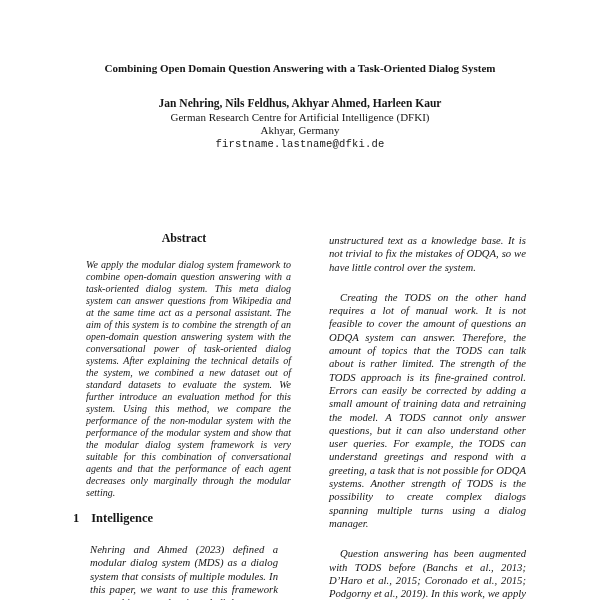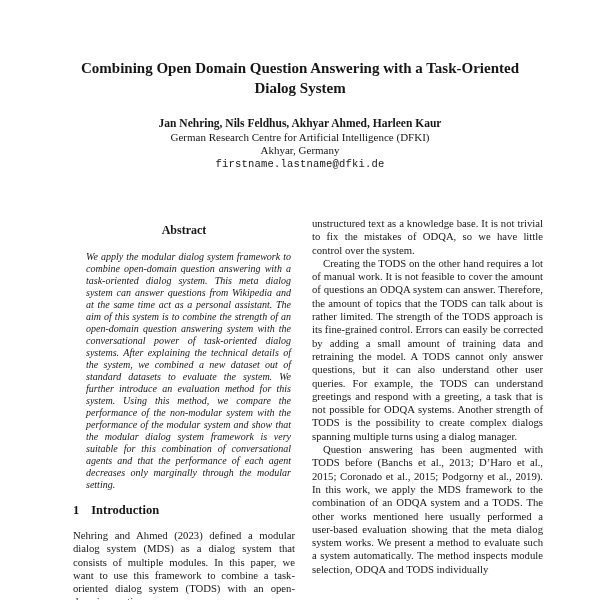--- a/index.html
+++ b/index.html
@@ -23,21 +23,21 @@
 
   
   .header {
     position: absolute;
     top: 58px;
     left: 0;
     width: 600px;
     text-align: center;
   }
   .title {
-    font-size: 15px;
+    font-size: 11px;
     font-weight: bold;
     line-height: 20px;
     width: 452px;
     margin: 0 auto;
   }
   .authors {
     font-size: 11.5px;
     font-weight: bold;
     margin-top: 19px;
     line-height: 13.5px;
@@ -64,21 +64,21 @@
     position: absolute;
     left: 312px;
     top: 217px;
     width: 231px;
   }
 
   .abstract-heading {
     text-align: center;
     font-size: 12px;
     font-weight: bold;
-    margin: 8px 0 13px 0;
+    margin: 16px 0 13px 0;
   }
   .abstract-text {
     font-size: 10px;
     line-height: 12px;
     text-align: justify;
     padding-left: 13px;
     padding-right: 4px;
     margin: 0;
     hyphens: auto;
     font-style: italic;
@@ -92,22 +92,23 @@
   }
   .section-number {
     display: inline-block;
     margin-right: 12px;
   }
 
   .body-text {
     font-size: 10.7px;
     line-height: 13.3px;
     text-align: justify;
-    margin: 0;
+    margin: 17px;
     hyphens: auto;
+    font-style: italic;
     -webkit-hyphens: auto;
   }
   .body-text.indent {
     text-indent: 11px;
   }
 </style>
 </head>
 <body>
 
 <div class="page">
@@ -117,21 +118,21 @@
     <div class="authors">Jan Nehring, Nils Feldhus, Akhyar Ahmed, Harleen Kaur</div>
     <div class="affiliation">German Research Centre for Artificial Intelligence (DFKI)</div>
     <div class="location">Akhyar, Germany</div>
     <div class="email">firstname.lastname@dfki.de</div>
   </div>
 
   <div class="col-left">
     <div class="abstract-heading">Abstract</div>
     <p class="abstract-text">We apply the modular dialog system framework to combine open-domain question answering with a task-oriented dialog system. This meta dialog system can answer questions from Wikipedia and at the same time act as a personal assistant. The aim of this system is to combine the strength of an open-domain question answering system with the conversational power of task-oriented dialog systems. After explaining the technical details of the system, we combined a new dataset out of standard datasets to evaluate the system. We further introduce an evaluation method for this system. Using this method, we compare the performance of the non-modular system with the performance of the modular system and show that the modular dialog system framework is very suitable for this combination of conversational agents and that the performance of each agent decreases only marginally through the modular setting.</p>
     <div class="section-heading">
-      <span class="section-number">1</span><span>Introduction</span>
+      <span class="section-number">1</span><span>Intelligence</span>
     </div>
     <p class="body-text">Nehring and Ahmed (2023) defined a modular dialog system (MDS) as a dialog system that consists of multiple modules. In this paper, we want to use this framework to combine a task-oriented dialog system (TODS) with an open-domain question an-</p>
   </div>
 
   <div class="col-right">
     <p class="body-text">unstructured text as a knowledge base. It is not trivial to fix the mistakes of ODQA, so we have little control over the system.</p>
     <p class="body-text indent">Creating the TODS on the other hand requires a lot of manual work. It is not feasible to cover the amount of questions an ODQA system can answer. Therefore, the amount of topics that the TODS can talk about is rather limited. The strength of the TODS approach is its fine-grained control. Errors can easily be corrected by adding a small amount of training data and retraining the model. A TODS cannot only answer questions, but it can also understand other user queries. For example, the TODS can understand greetings and respond with a greeting, a task that is not possible for ODQA systems. Another strength of TODS is the possibility to create complex dialogs spanning multiple turns using a dialog manager.</p>
     <p class="body-text indent">Question answering has been augmented with TODS before (Banchs et al., 2013; D’Haro et al., 2015; Coronado et al., 2015; Podgorny et al., 2019). In this work, we apply the MDS framework to the combination of an ODQA system and a TODS. The other works mentioned here usually performed a user-based evaluation showing that the meta dialog system works. We present a method to evaluate such a system automatically. The method inspects module selection, ODQA and TODS individually</p>
   </div>
 

